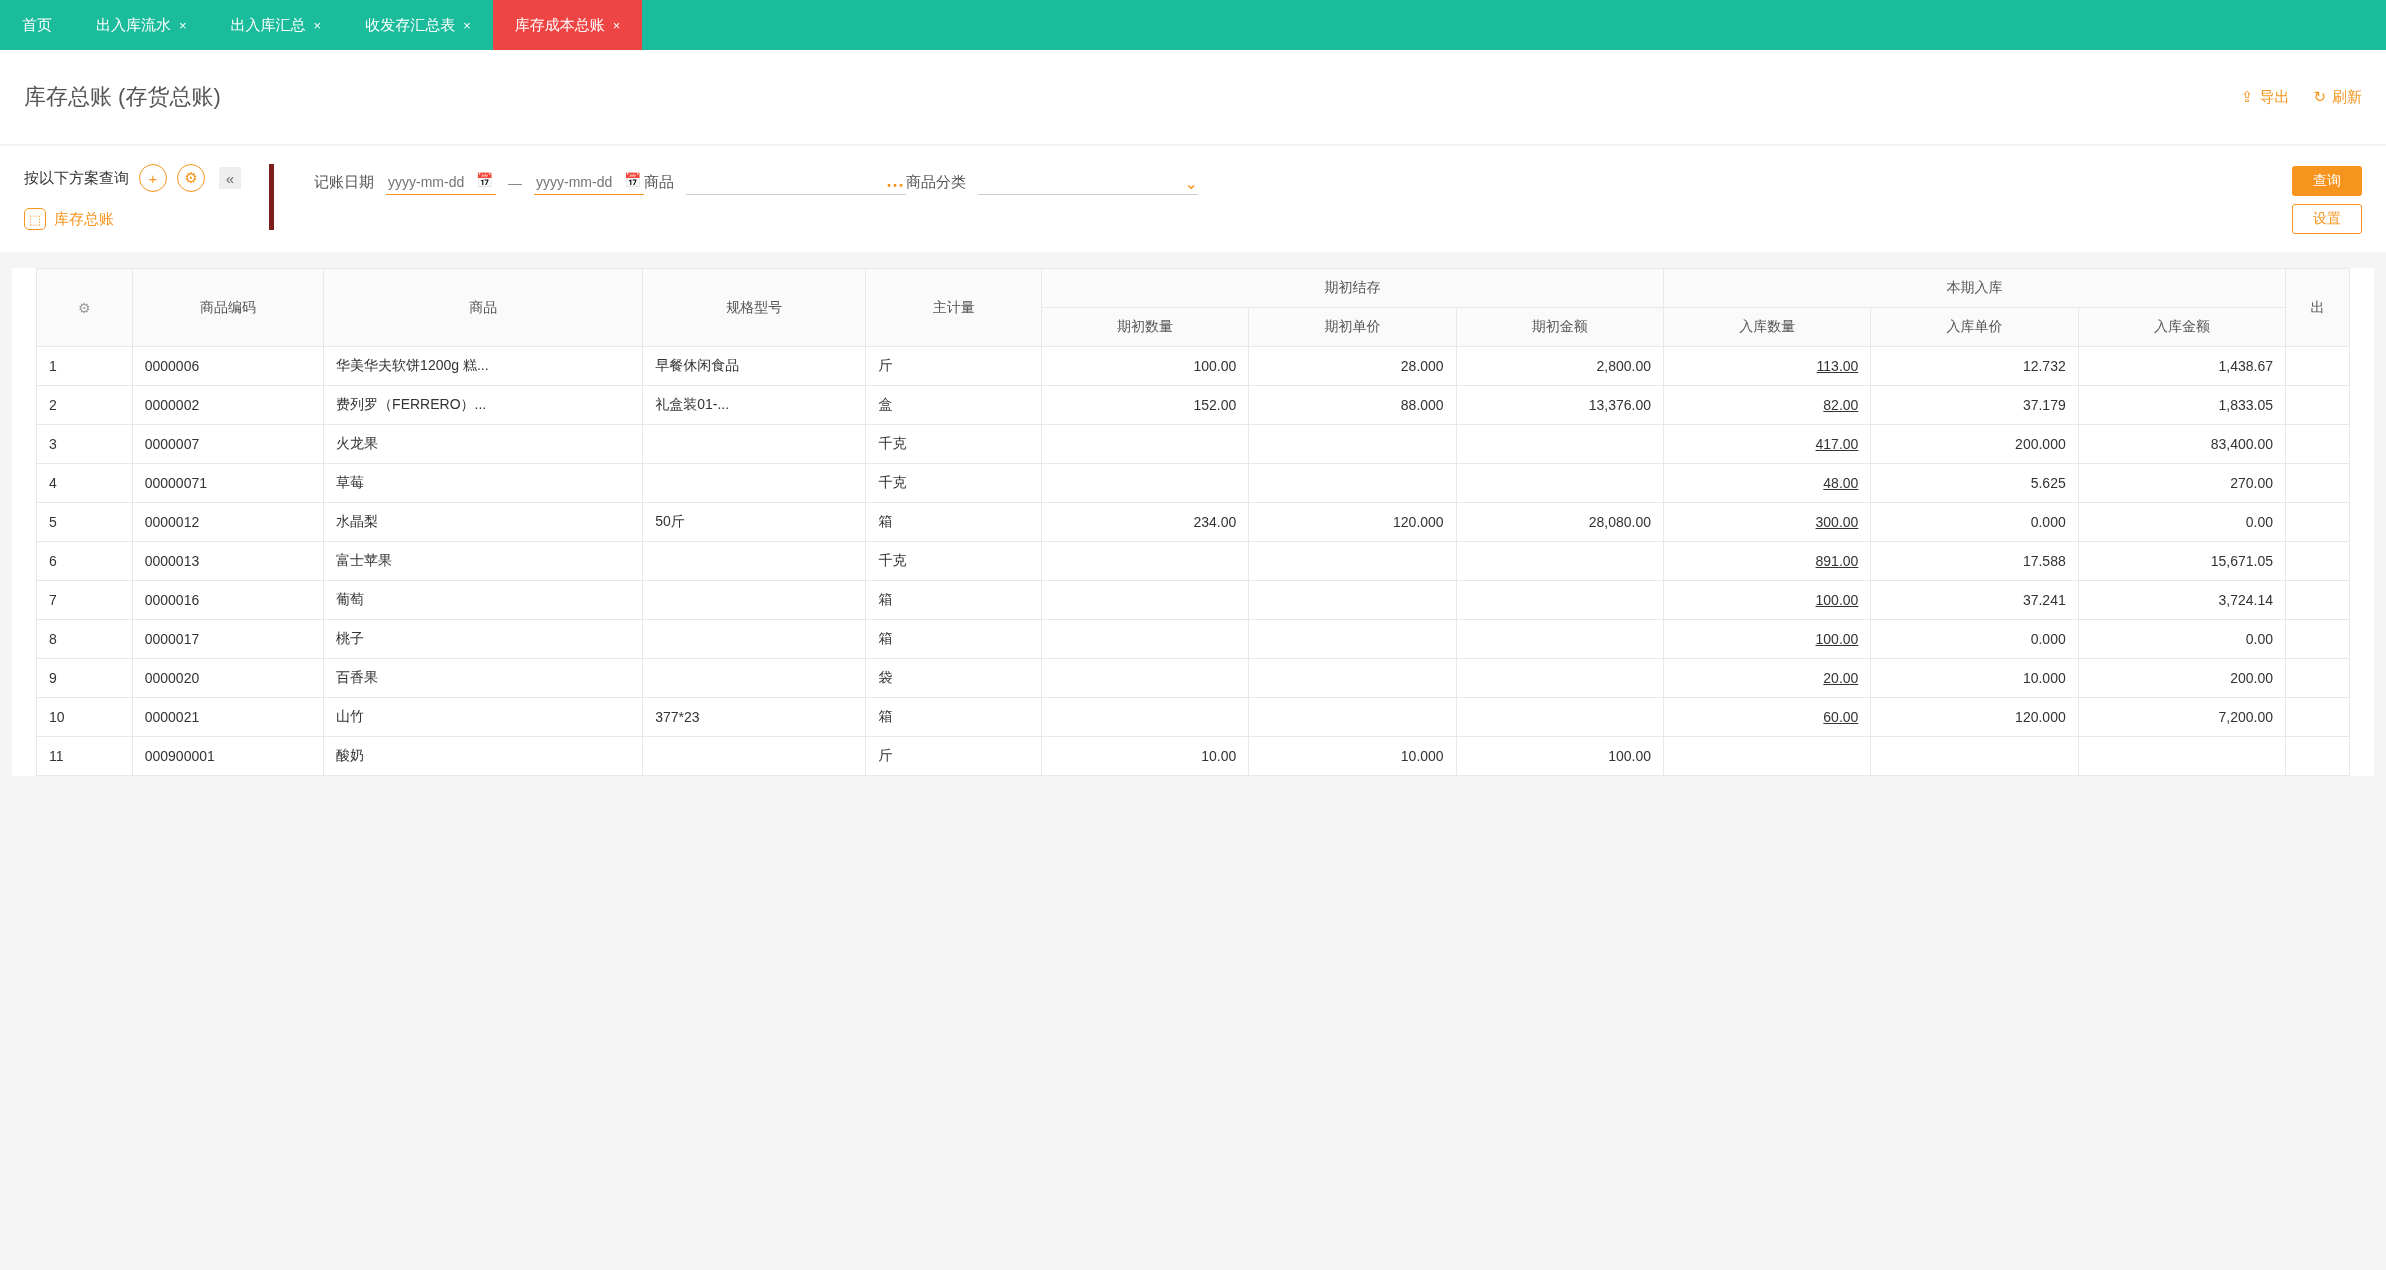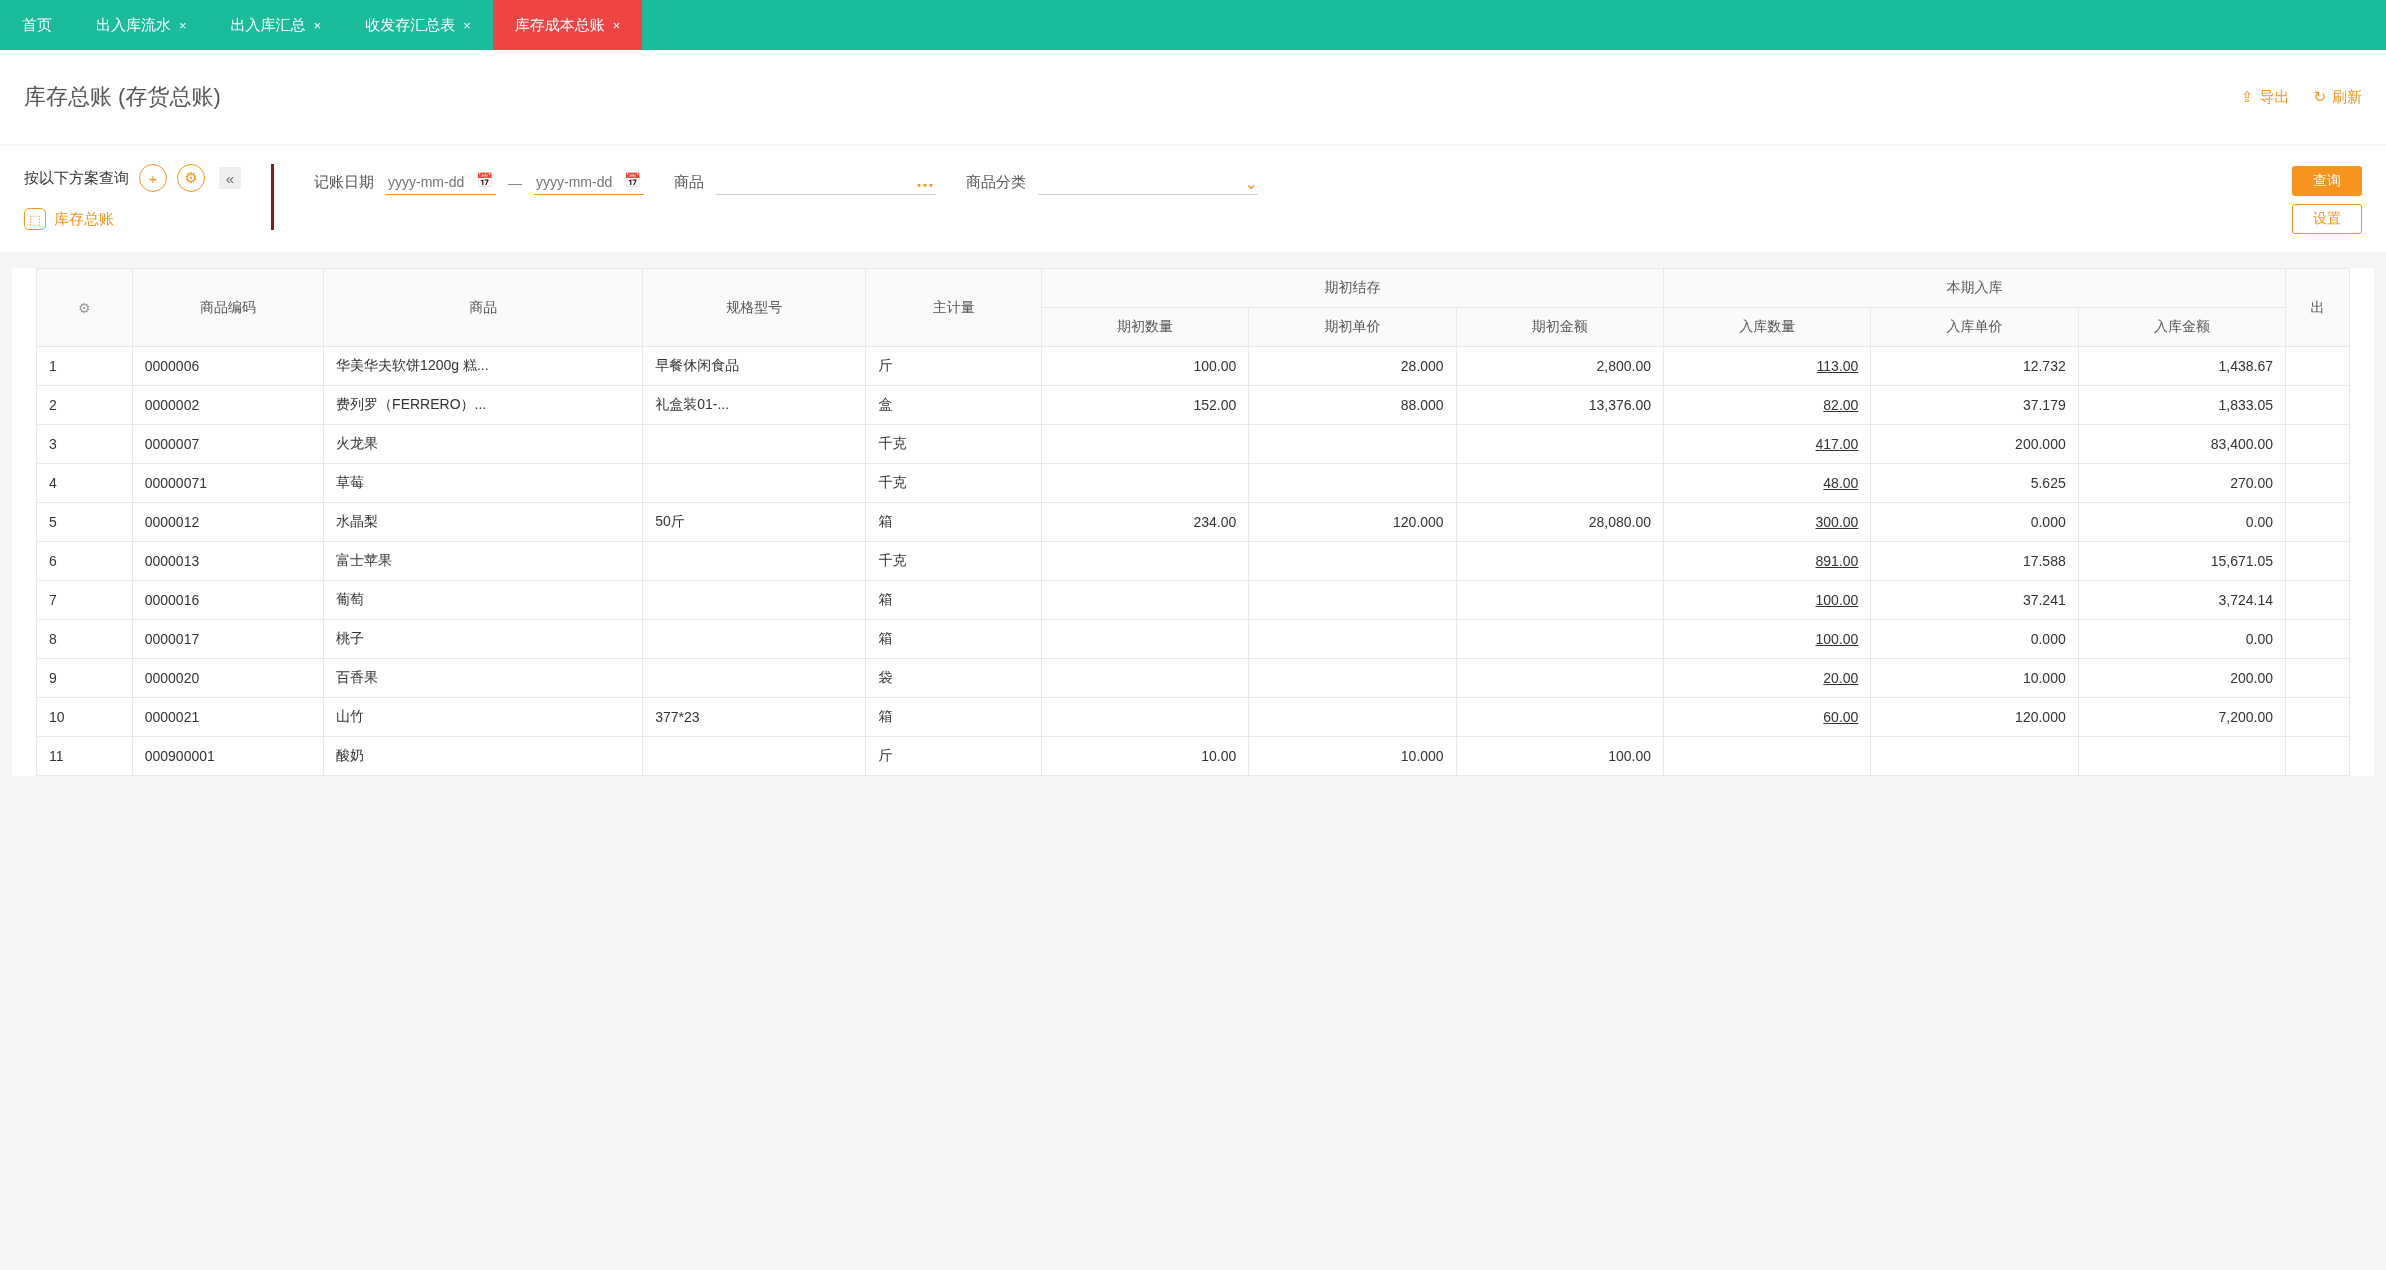--- a/index.html
+++ b/index.html
@@ -6,28 +6,28 @@
 body{font-family:-apple-system,BlinkMacSystemFont,"Segoe UI","PingFang SC","Microsoft YaHei",sans-serif;background:#f5f5f5;color:#333;font-size:14px;}
 .tabs{background:#1abc9c;height:50px;display:flex;align-items:center;padding:0;}
 .tab{color:#fff;padding:0 22px;height:50px;display:flex;align-items:center;cursor:pointer;position:relative;font-size:15px;}
 .tab.active{background:#ef4444;}
 .tab-close{margin-left:8px;font-size:13px;}
 .page-header{background:#fff;padding:32px 24px;display:flex;align-items:center;justify-content:space-between;}
 .page-title{font-size:22px;color:#555;font-weight:400;}
 .header-actions{display:flex;gap:24px;}
 .header-action{color:#f7941d;display:flex;align-items:center;gap:6px;cursor:pointer;font-size:15px;}
 .filter-bar{background:#fff;padding:18px 24px;display:flex;align-items:flex-start;margin-top:2px;gap:0;position:relative;}
-.filter-schemes{display:flex;flex-direction:column;gap:16px;width:250px;border-right:3px solid #7f1d1d;padding-right:14px;}
+.filter-schemes{display:flex;flex-direction:column;gap:16px;width:250px;border-right:5px solid #7f1d1d;padding-right:14px;}
 .schemes-row{display:flex;align-items:center;gap:10px;}
 .schemes-label{font-size:15px;color:#333;}
 .icon-btn{width:28px;height:28px;border:1.5px solid #f7941d;border-radius:50%;color:#f7941d;display:flex;align-items:center;justify-content:center;cursor:pointer;font-size:15px;}
 .scheme-active{display:flex;align-items:center;gap:8px;color:#f7941d;font-size:15px;}
 .scheme-active-icon{width:22px;height:22px;border:1.5px solid #f7941d;border-radius:5px;display:flex;align-items:center;justify-content:center;font-size:13px;}
 .collapse-btn{width:22px;height:22px;background:#eee;display:flex;align-items:center;justify-content:center;cursor:pointer;margin-left:4px;font-size:15px;color:#666;}
-.filter-fields{display:flex;align-items:center;gap:30px;flex:1;padding-left:40px;padding-top:6px;}
+.filter-fields{display:flex;align-items:center;flex:1;padding-left:40px;padding-top:6px;}
 .field-group{display:flex;align-items:center;gap:12px;}
 .field-label{color:#555;font-size:15px;}
 .date-input{width:110px;border:none;border-bottom:1.5px solid #f7941d;padding:4px 2px;color:#bbb;font-size:14px;background:transparent;position:relative;}
 .date-sep{color:#888;}
 .text-input{width:220px;border:none;border-bottom:1px solid #ccc;padding:4px 2px;font-size:14px;background:transparent;}
 .more-icon{color:#f7941d;cursor:pointer;font-size:18px;font-weight:bold;letter-spacing:2px;}
 .dropdown-icon{color:#f7941d;cursor:pointer;font-size:16px;}
 .filter-buttons{display:flex;flex-direction:column;gap:8px;padding-top:2px;}
 .btn-primary{background:#f7941d;color:#fff;border:none;padding:6px 20px;border-radius:3px;cursor:pointer;font-size:14px;}
 .btn-outline{background:#fff;color:#f7941d;border:1px solid #f7941d;padding:5px 20px;border-radius:3px;cursor:pointer;font-size:14px;}

